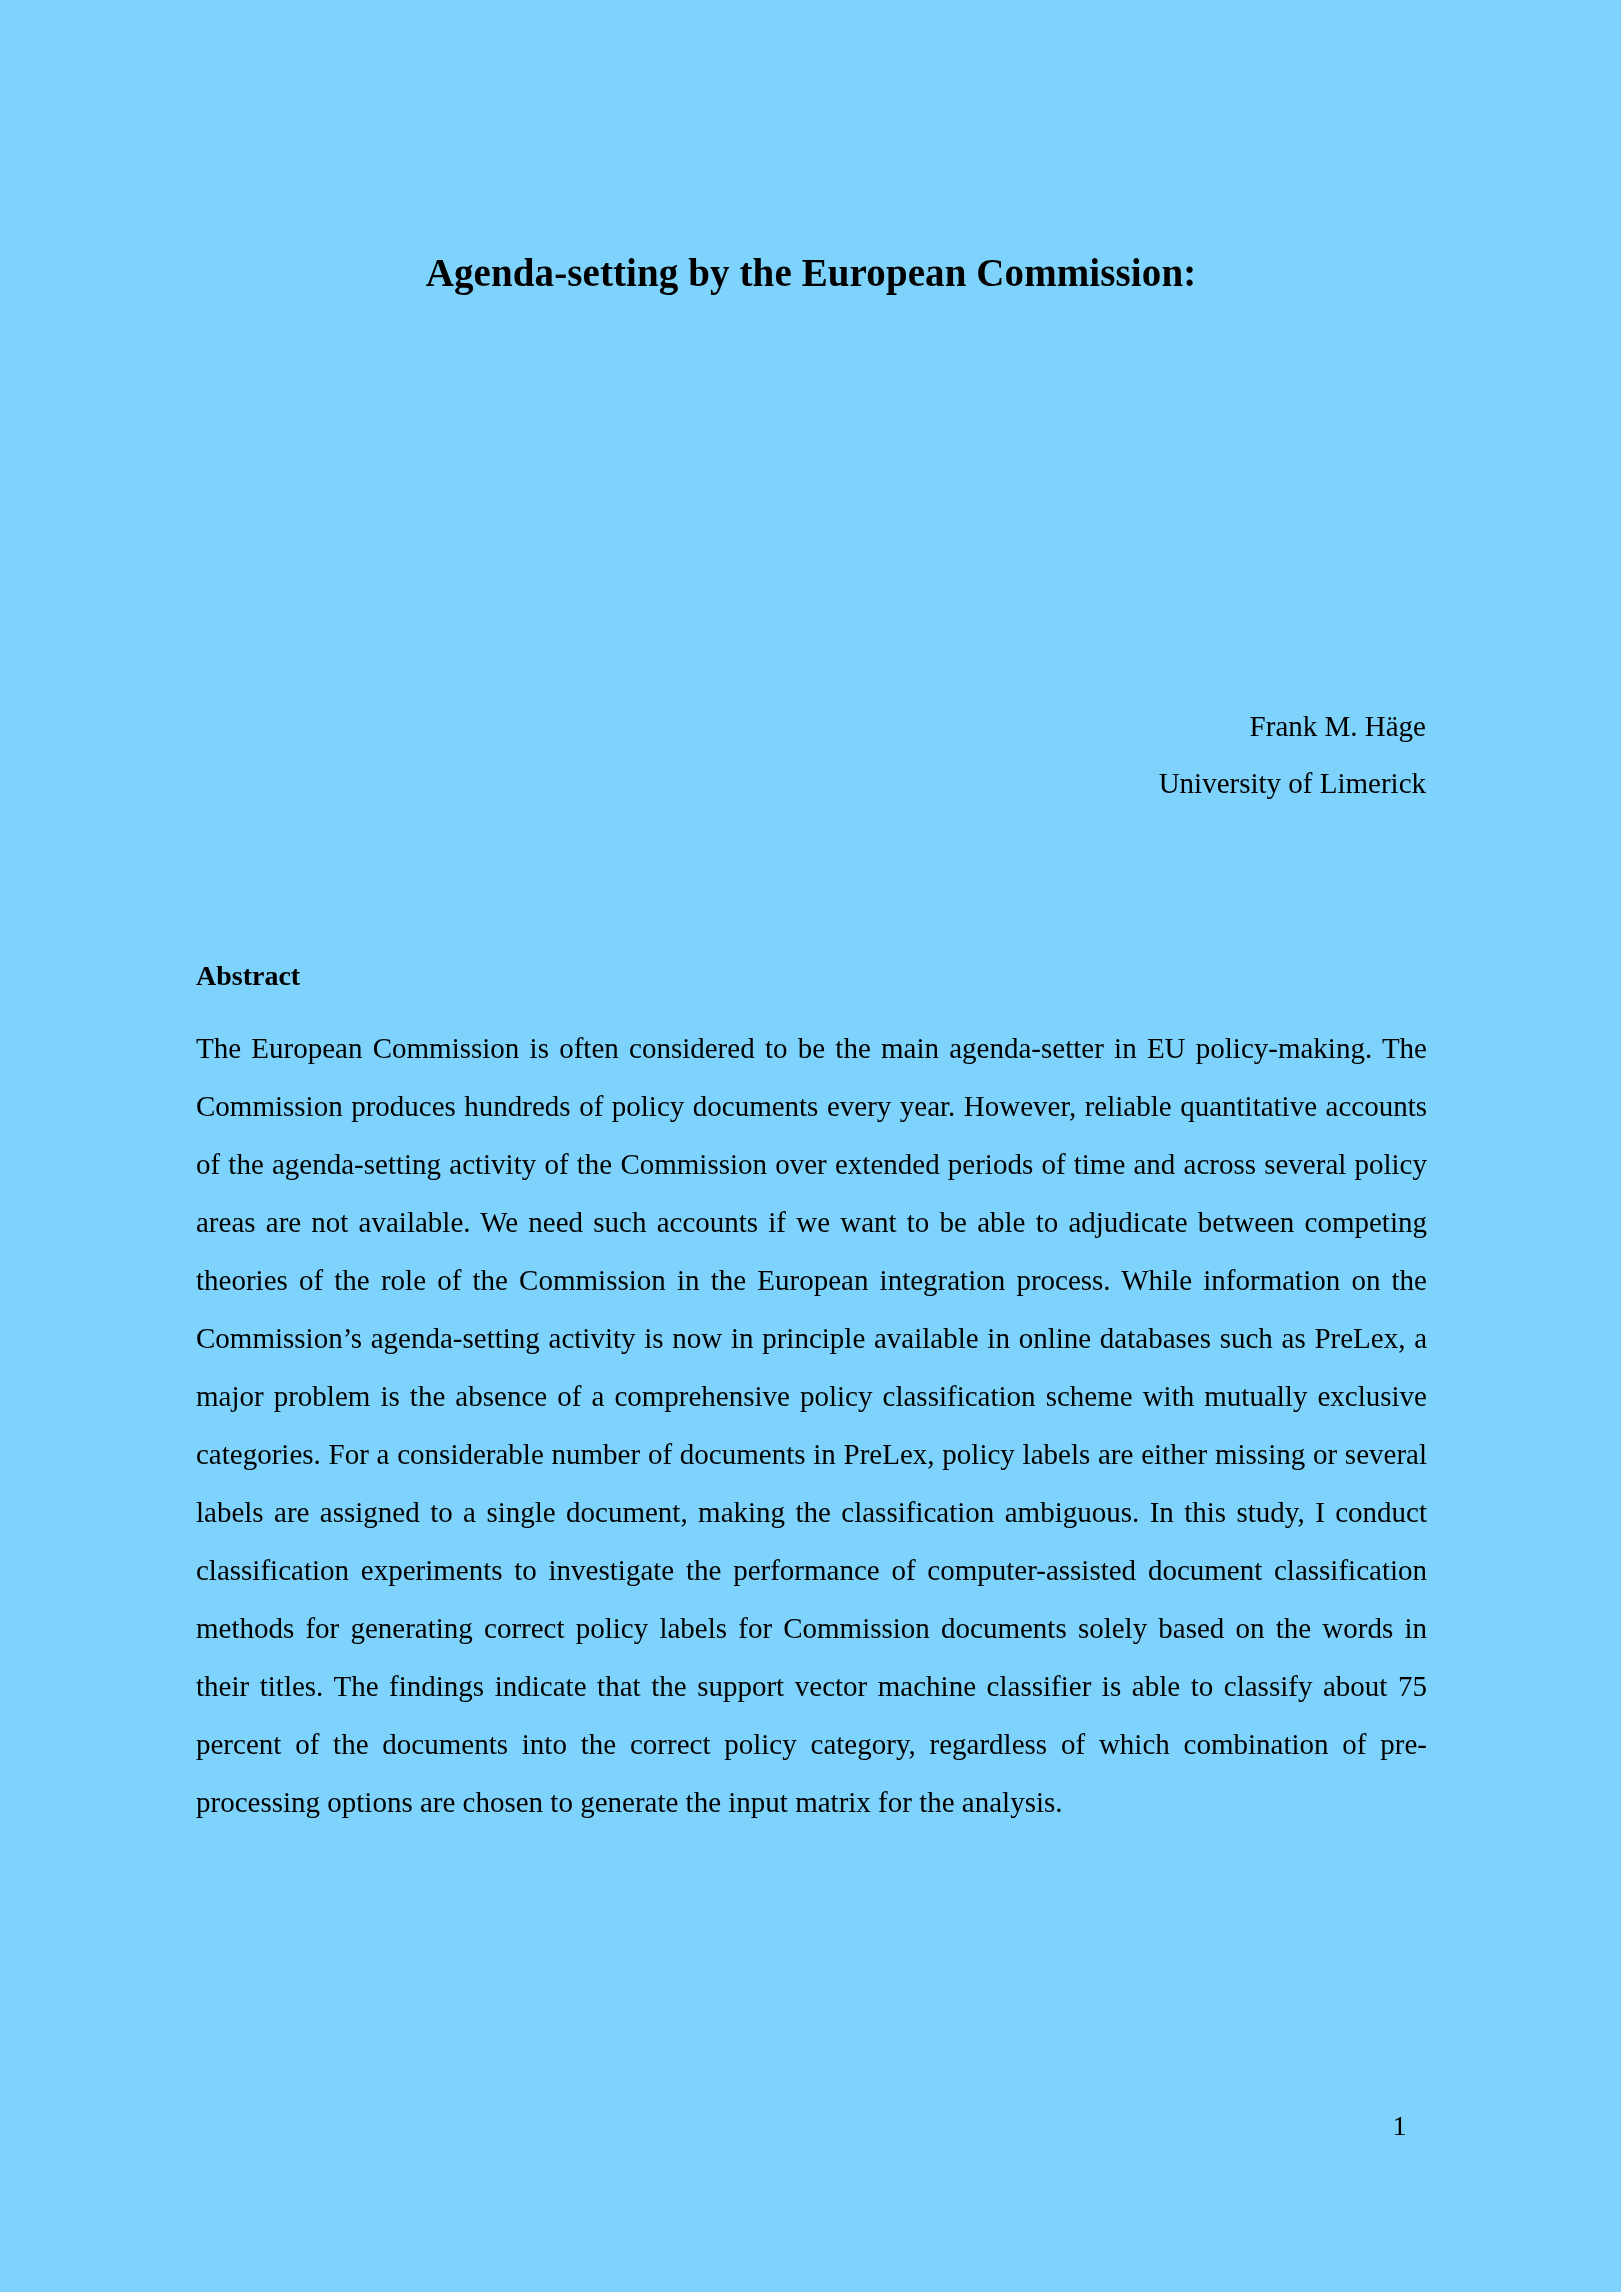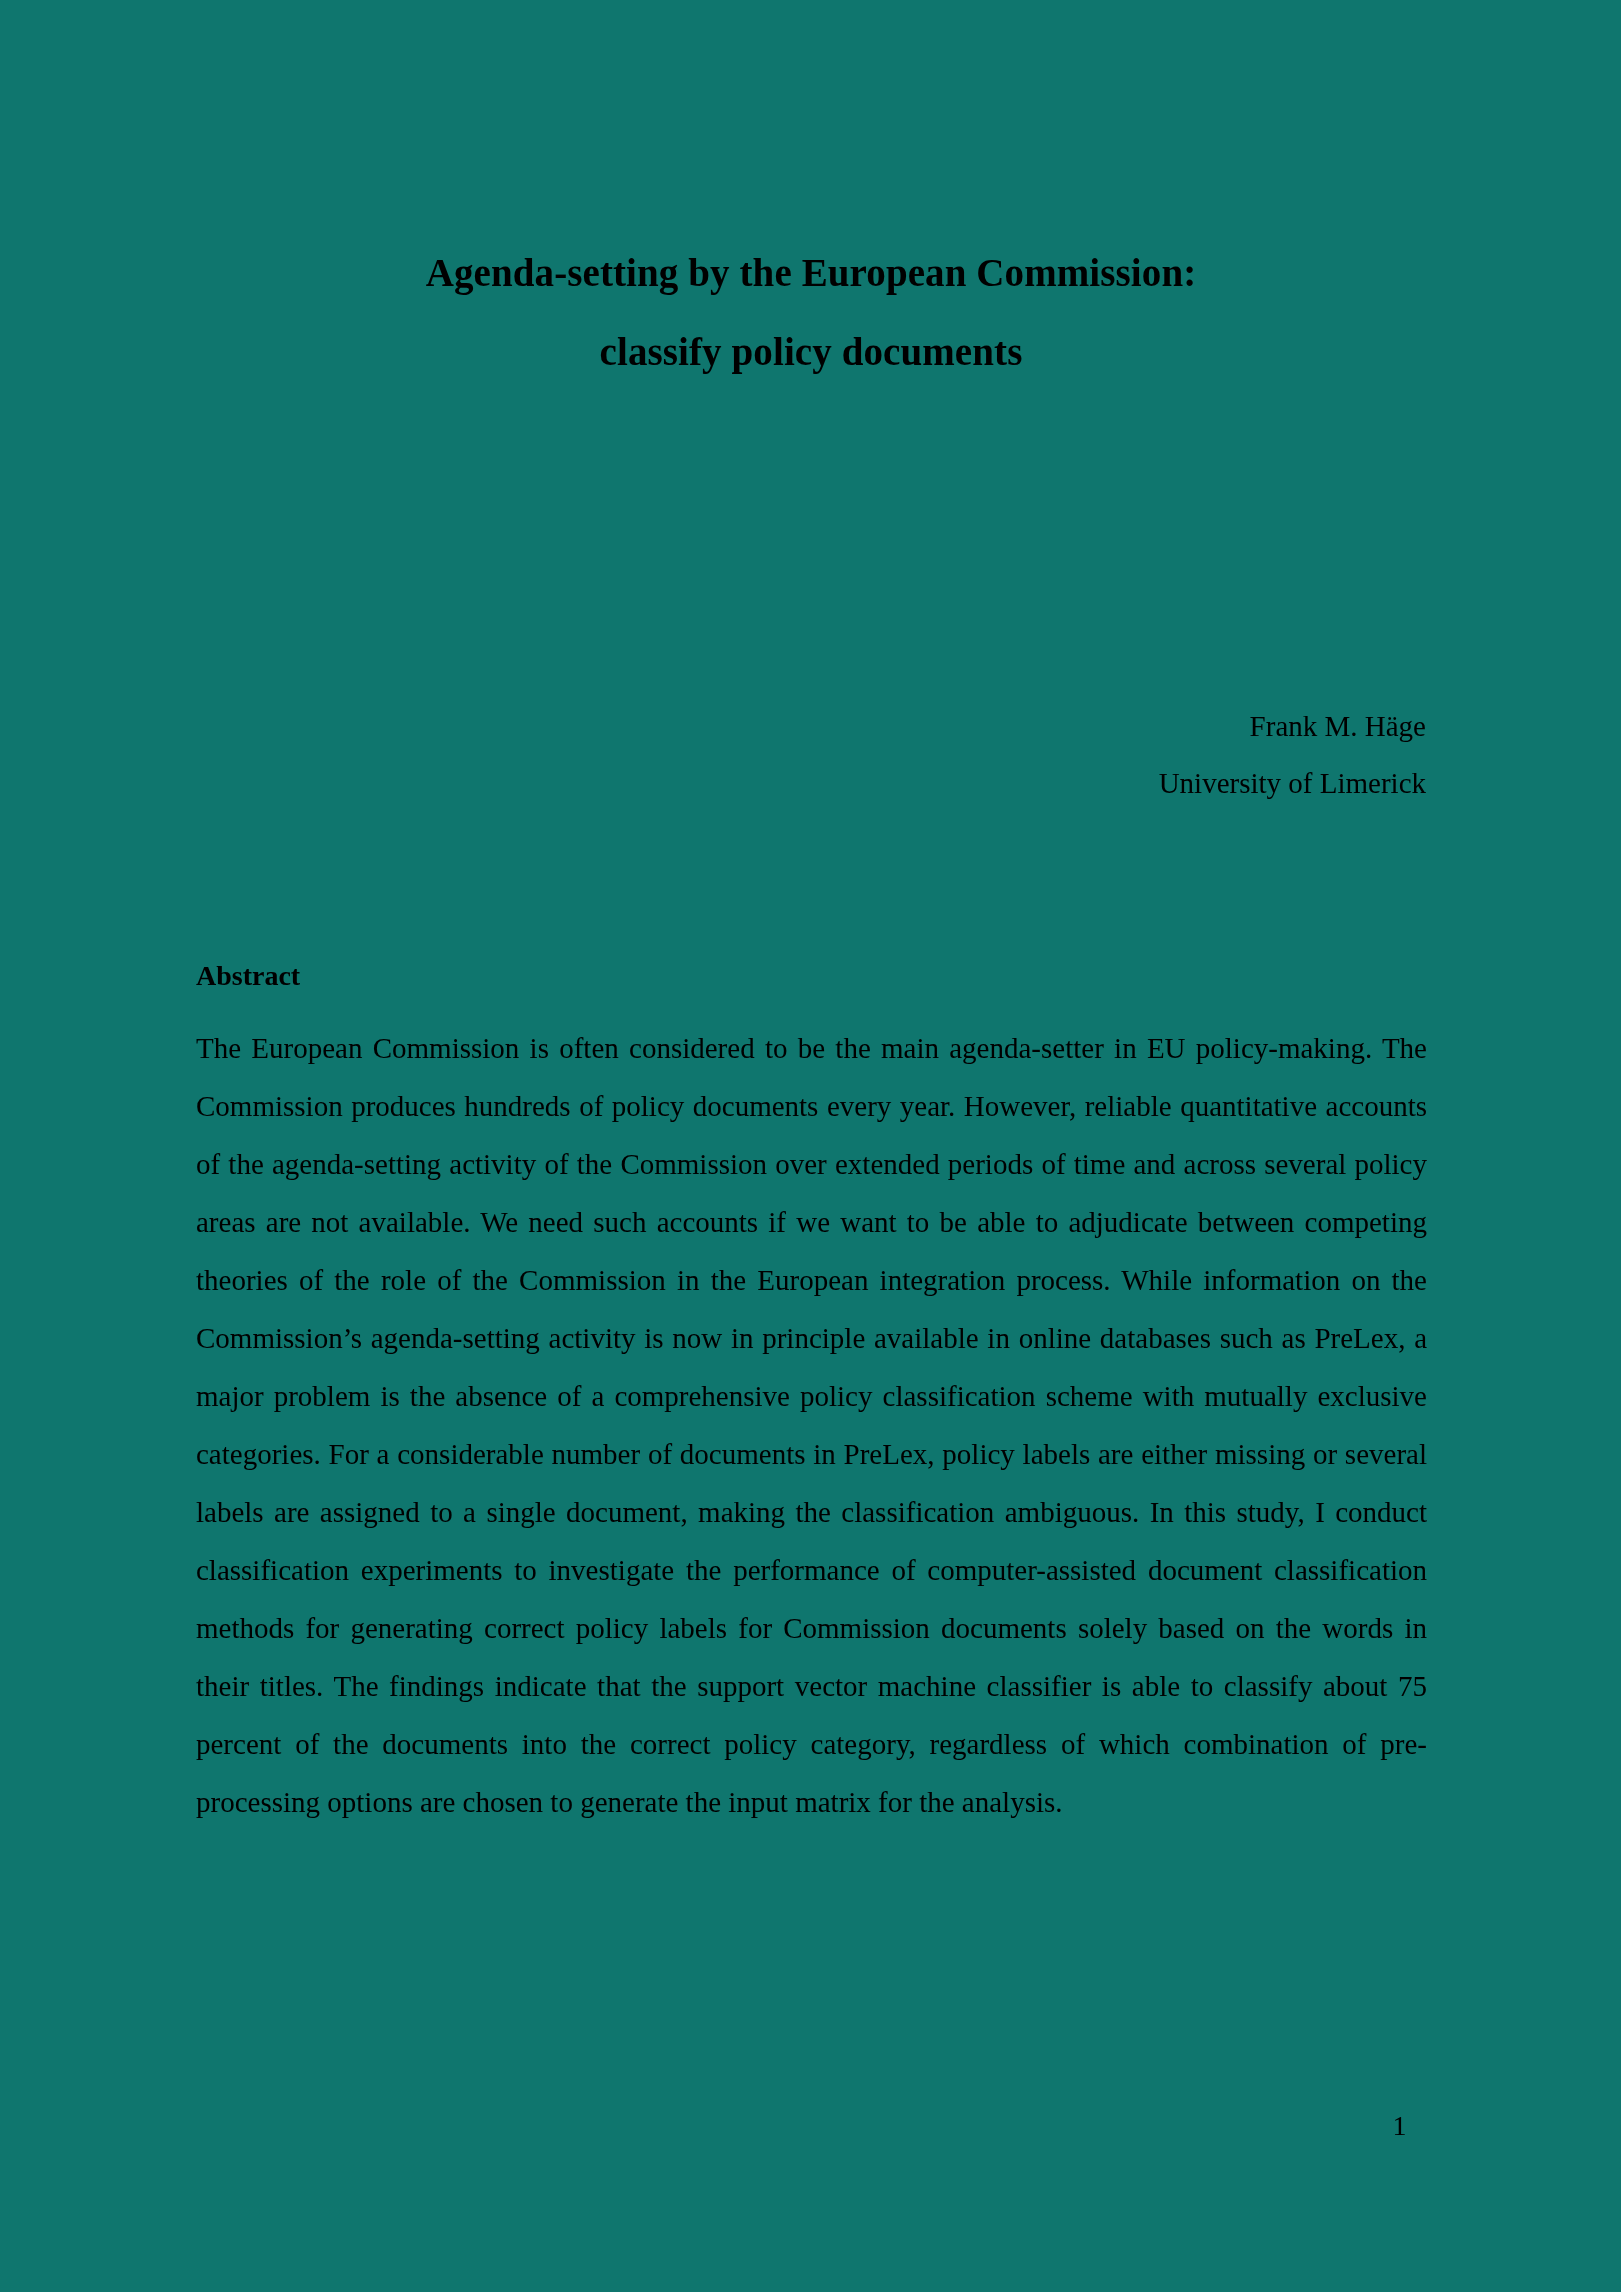--- a/index.html
+++ b/index.html
@@ -10,21 +10,21 @@
   }
   body {
     font-family: "Liberation Serif", "DejaVu Serif", serif;
     color: #000000;
   }
   .page {
     position: relative;
     width: 1621px;
     height: 2293px;
     margin: 0 auto;
-    background: #0f766e;
+    background: #7dd3fc;
     box-sizing: border-box;
     overflow: hidden;
   }
 
   
   .title-block {
     position: absolute;
     left: 196px;
     top: 233px;
     width: 1230px;
@@ -92,21 +92,20 @@
     line-height: 33px;
   }
 </style>
 </head>
 <body>
 
 <div class="page">
 
   <div class="title-block">
     <div class="title-line">Agenda-setting by the European Commission:</div>
-    <div class="title-line">classify policy documents</div>
   </div>
 
   <div class="author-block">
     <div class="author-line">Frank M. Häge</div>
     <div class="author-line">University of Limerick</div>
   </div>
 
   <div class="abstract-heading">Abstract</div>
 
   <div class="abstract-body">

